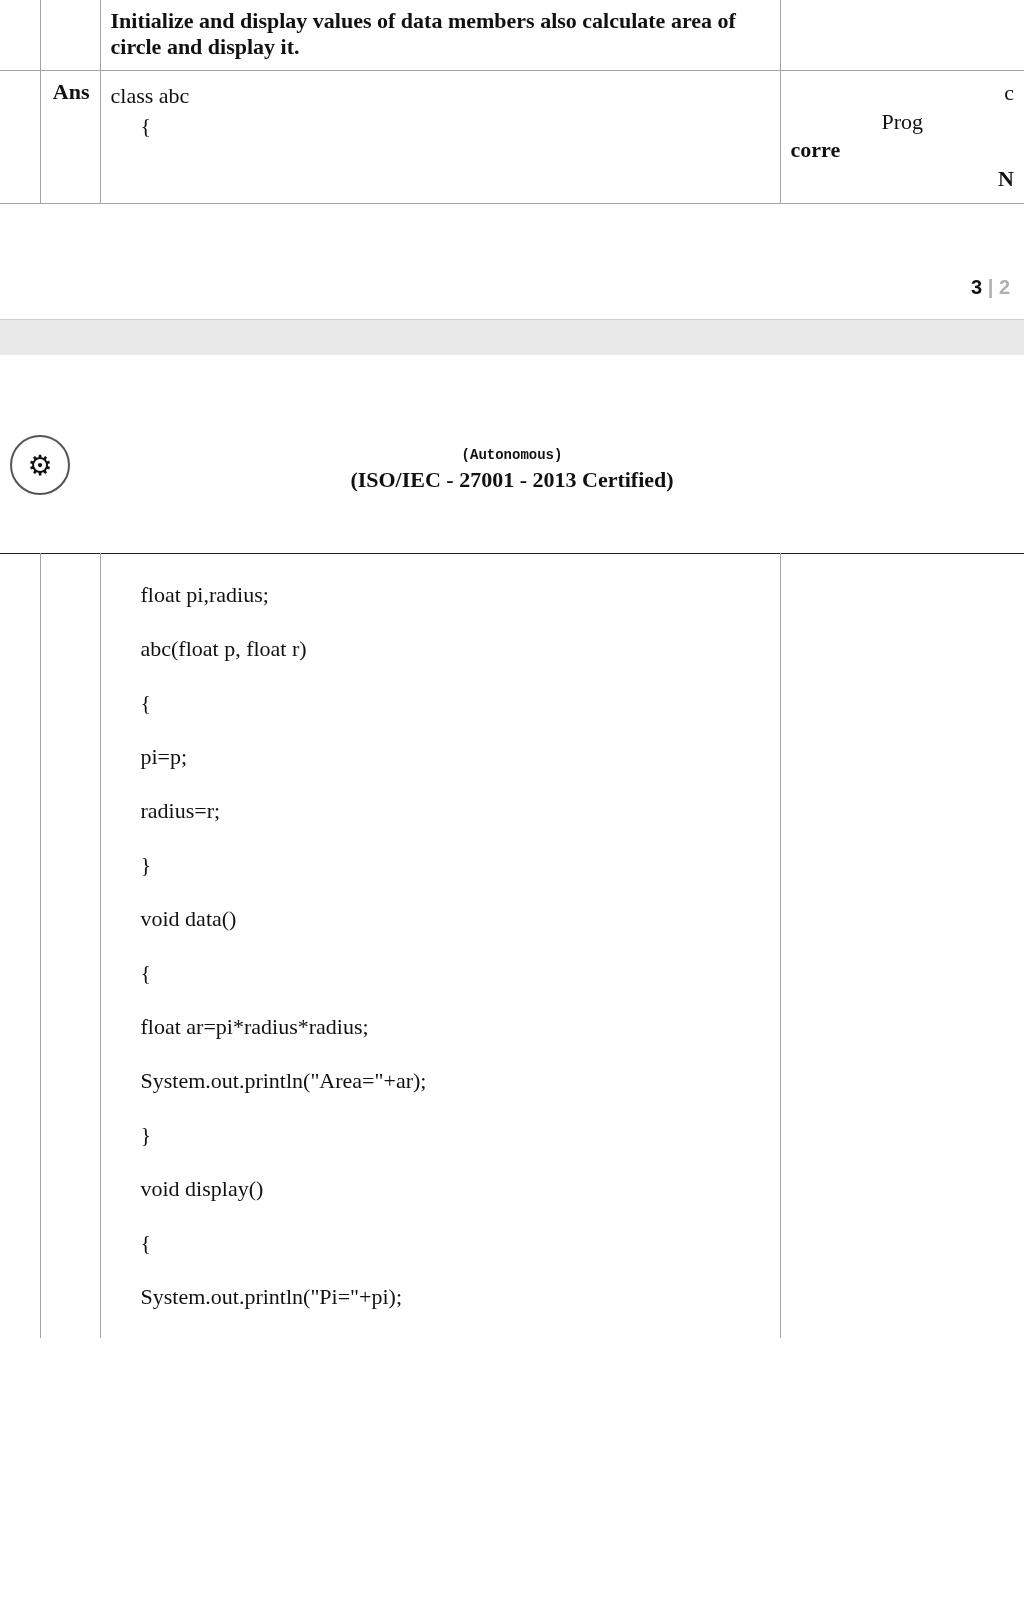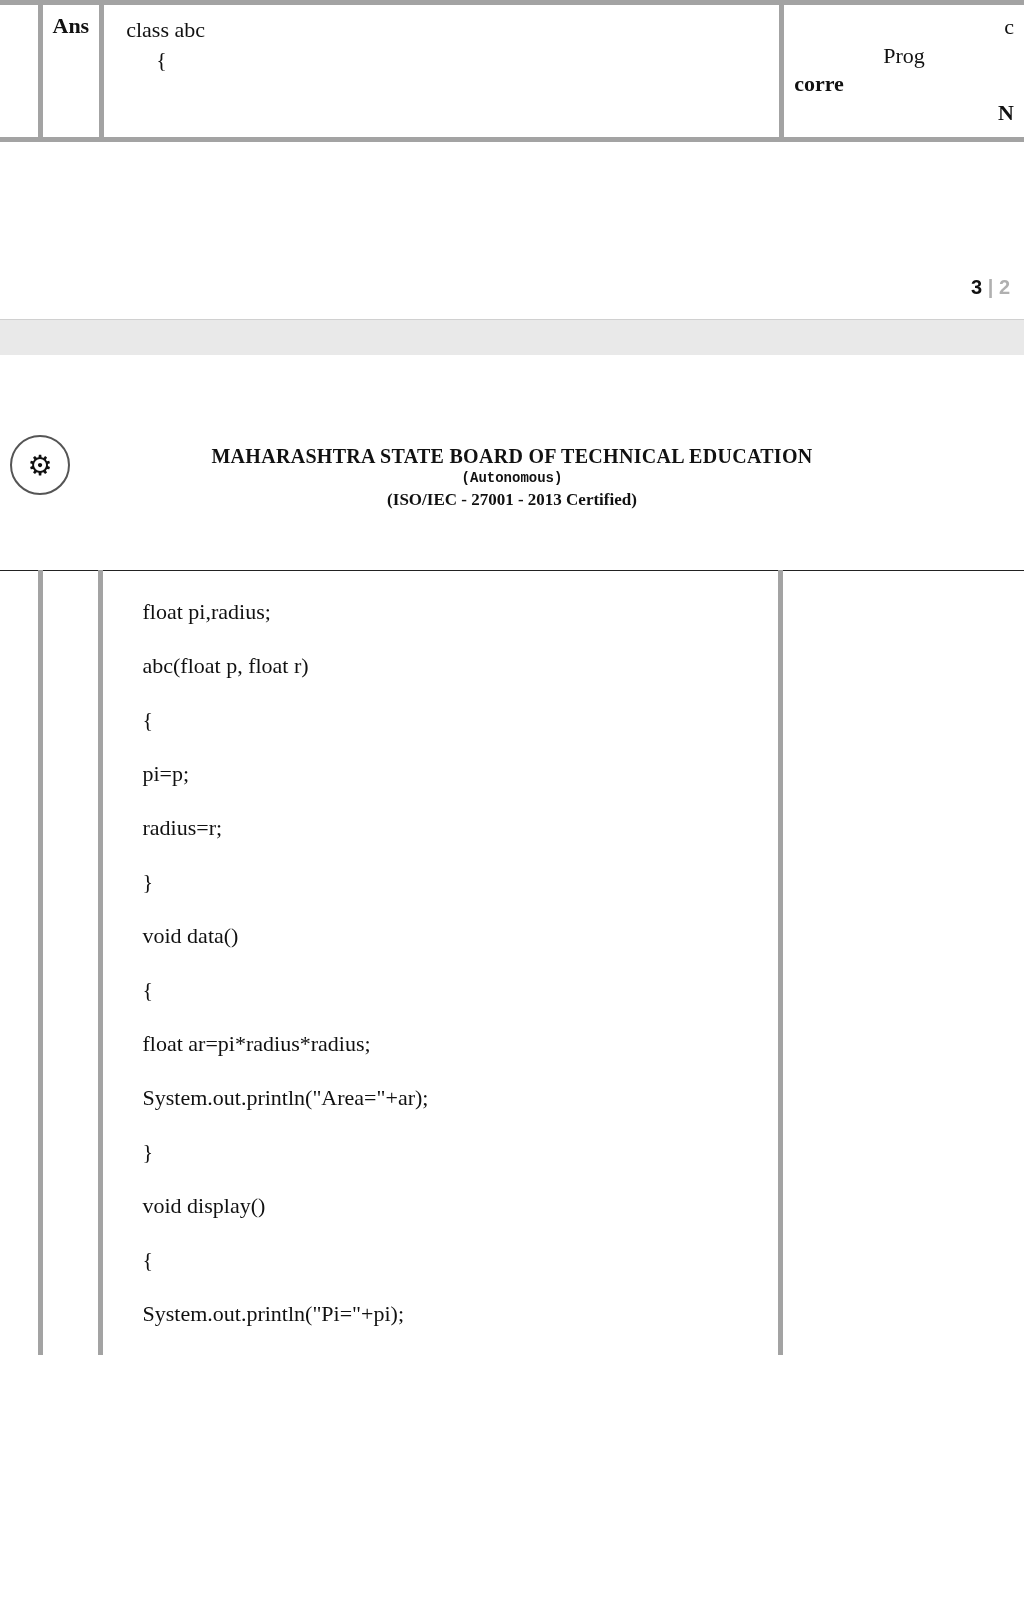--- a/index.html
+++ b/index.html
@@ -13,31 +13,31 @@
     .page {
       background:#fff;
       width:100%;
       position:relative;
     }
     .page1 { height:320px; border-bottom:1px solid #d0d0d0; }
     .gap { height:35px; background:#e9e9e9; }
     .page2 { min-height:1245px; padding-top:90px; }
 
     table.doc { border-collapse:collapse; width:100%; }
-    table.doc td { border:5px solid #a3a3a3; vertical-align:top; padding:8px 10px 10px 10px; }
+    table.doc td { border:1px solid #a3a3a3; vertical-align:top; padding:8px 10px 10px 10px; }
 
     .col-a { width:40px; }
     .col-b { width:60px; }
     .col-c { width:680px; }
     .col-d { width:auto; }
 
     .question-cell { font-weight:bold; padding-bottom:6px; }
     .ans-label { font-weight:bold; text-align:right; padding-right:6px; }
     .code-snippet { font-family:"Times New Roman", serif; }
-    .code-snippet div { margin:4px 12px; }
+    .code-snippet div { margin:4px 0; }
     .indent { padding-left:30px; }
 
     .right-notes { text-align:left; padding-top:10px; }
     .right-notes div { line-height:1.3; }
 
     .pagenum {
       position:absolute;
       right:14px;
       bottom:20px;
       font-family: Arial, Helvetica, sans-serif;
@@ -61,21 +61,21 @@
       filter:grayscale(100%);
     }
 
     .header-block {
       text-align:center;
       margin:0 auto 60px auto;
       width:720px;
     }
     .header-title { font-weight:bold; font-size:20px; letter-spacing:0.3px; }
     .header-sub { font-weight:bold; font-size:14px; margin-top:2px;font-family:Liberation Mono, monospace; }
-    .header-cert { font-weight:bold; font-size:17px; margin-top:4px; }
+    .header-cert { font-weight:bold; font-size:22px; margin-top:4px; }
 
     .code-block { font-family:"Times New Roman", serif; font-size:22px; }
     .code-block .line { margin:28px 0 28px 30px; }
 
     
     table.t1 td.col-a { border-left:none; }
     table.t1 td.col-d { border-right:none; }
     table.t1 tr.toprow td { border-top:none; }
 
     table.t2 td.col-a { border-left:none; }
@@ -84,20 +84,26 @@
     table.t2 tr td { border-top:1px solid #222; }
     table.t2 td { padding:0 10px; }
 
   </style>
 </head>
 <body>
 
 <div class="page page1">
   <table class="doc t1">
     <tbody>
+        <tr class="toprow">
+      <td class="col-a"></td>
+      <td class="col-b"></td>
+      <td class="col-c question-cell">Initialize and display values of data members also calculate area of circle and display it.</td>
+      <td class="col-d"></td>
+    </tr>
     <tr>
       <td class="col-a"></td>
       <td class="col-b ans-label">Ans</td>
       <td class="col-c">
         <div class="code-snippet">
           <div>class abc</div>
           <div class="indent">{</div>
         </div>
       </td>
       <td class="col-d right-notes">
@@ -117,21 +123,20 @@
 
 <div class="gap"></div>
 
 <div class="page page2">
 
   <div class="logo">
     <span class="logo-inner">⚙</span>
   </div>
 
   <div class="header-block">
-    <div class="header-title">MAHARASHTRA STATE BOARD OF TECHNICAL EDUCATION</div>
     <div class="header-sub">(Autonomous)</div>
     <div class="header-cert">(ISO/IEC - 27001 - 2013 Certified)</div>
   </div>
 
   <table class="doc t2">
     <tbody>
         <tr>
       <td class="col-a"></td>
       <td class="col-b"></td>
       <td class="col-c">

